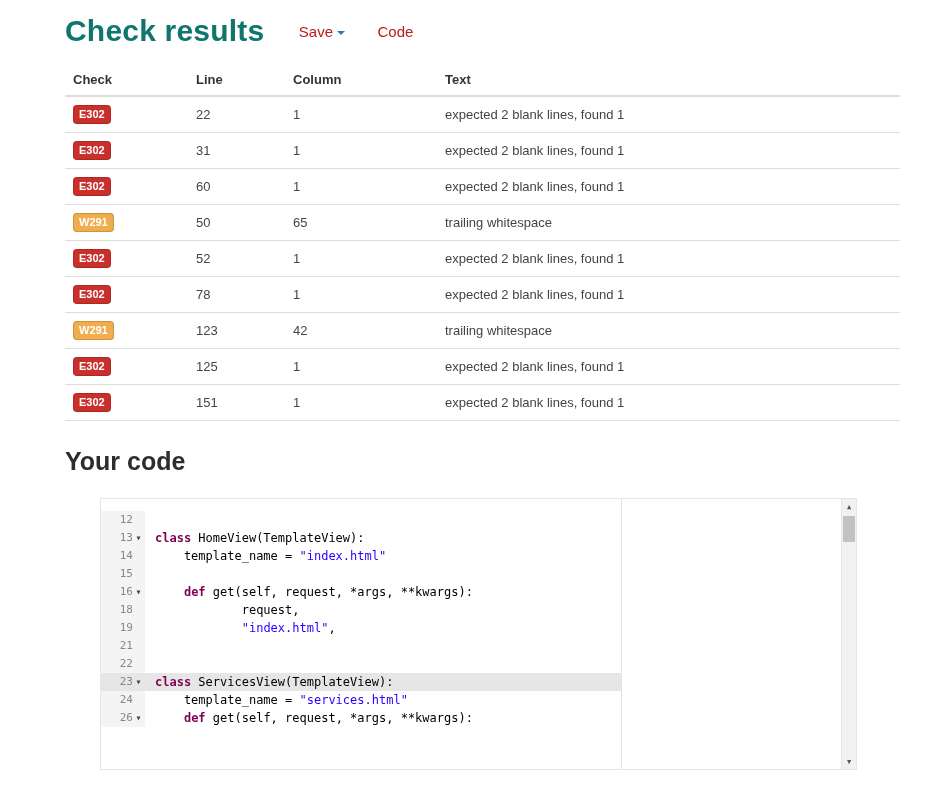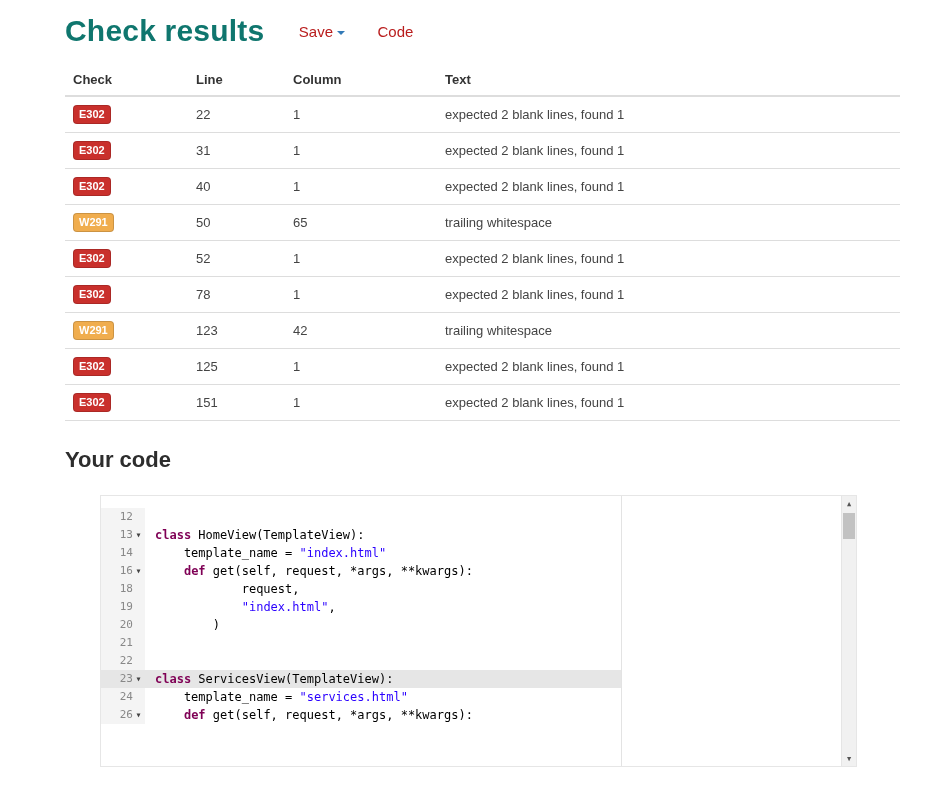--- a/index.html
+++ b/index.html
@@ -75,21 +75,21 @@
     font-weight: 700;
     color: #fff;
     border-radius: 4px;
     border: 1px solid rgba(0,0,0,0.15);
     line-height: 13px;
   }
 
   
   .code-heading {
     margin: 26px 0 0 65px;
-    font-size: 22px;
+    font-size: 25px;
     font-weight: 700;
     color: #2d2d2d;
   }
 
   .editor {
     position: relative;
     margin: 22px 0 0 100px;
     width: 757px;
     height: 272px;
     border: 1px solid #e6e6e6;
@@ -208,21 +208,21 @@
         <td>expected 2 blank lines, found 1</td>
       </tr>
       <tr>
         <td><span class="badge" style="background: rgb(201, 48, 44);">E302</span></td>
         <td>31</td>
         <td>1</td>
         <td>expected 2 blank lines, found 1</td>
       </tr>
       <tr>
         <td><span class="badge" style="background: rgb(201, 48, 44);">E302</span></td>
-        <td>40</td>
+        <td>60</td>
         <td>1</td>
         <td>expected 2 blank lines, found 1</td>
       </tr>
       <tr>
         <td><span class="badge" style="background: rgb(240, 173, 78);">W291</span></td>
         <td>50</td>
         <td>65</td>
         <td>trailing whitespace</td>
       </tr>
       <tr>
@@ -278,45 +278,45 @@
       </div>
       <div class="line-row">
         <div class="gutter-cell">
           <span class="lnum">14</span>
           <span class="fold"></span>
         </div>
         <div class="code-cell"><span class="tok-pl">    template_name = </span><span class="tok-str">"index.html"</span></div>
       </div>
       <div class="line-row">
         <div class="gutter-cell">
+          <span class="lnum">15</span>
+          <span class="fold"></span>
+        </div>
+        <div class="code-cell"></div>
+      </div>
+      <div class="line-row">
+        <div class="gutter-cell">
           <span class="lnum">16</span>
           <span class="fold">▾</span>
         </div>
         <div class="code-cell"><span class="tok-pl">    </span><span class="tok-kw">def</span><span class="tok-pl"> get(self, request, *args, **kwargs):</span></div>
       </div>
       <div class="line-row">
         <div class="gutter-cell">
           <span class="lnum">18</span>
           <span class="fold"></span>
         </div>
         <div class="code-cell"><span class="tok-pl">            request,</span></div>
       </div>
       <div class="line-row">
         <div class="gutter-cell">
           <span class="lnum">19</span>
           <span class="fold"></span>
         </div>
         <div class="code-cell"><span class="tok-pl">            </span><span class="tok-str">"index.html"</span><span class="tok-pl">,</span></div>
-      </div>
-      <div class="line-row">
-        <div class="gutter-cell">
-          <span class="lnum">20</span>
-          <span class="fold"></span>
-        </div>
-        <div class="code-cell"><span class="tok-pl">        )</span></div>
       </div>
       <div class="line-row">
         <div class="gutter-cell">
           <span class="lnum">21</span>
           <span class="fold"></span>
         </div>
         <div class="code-cell"></div>
       </div>
       <div class="line-row">
         <div class="gutter-cell">

